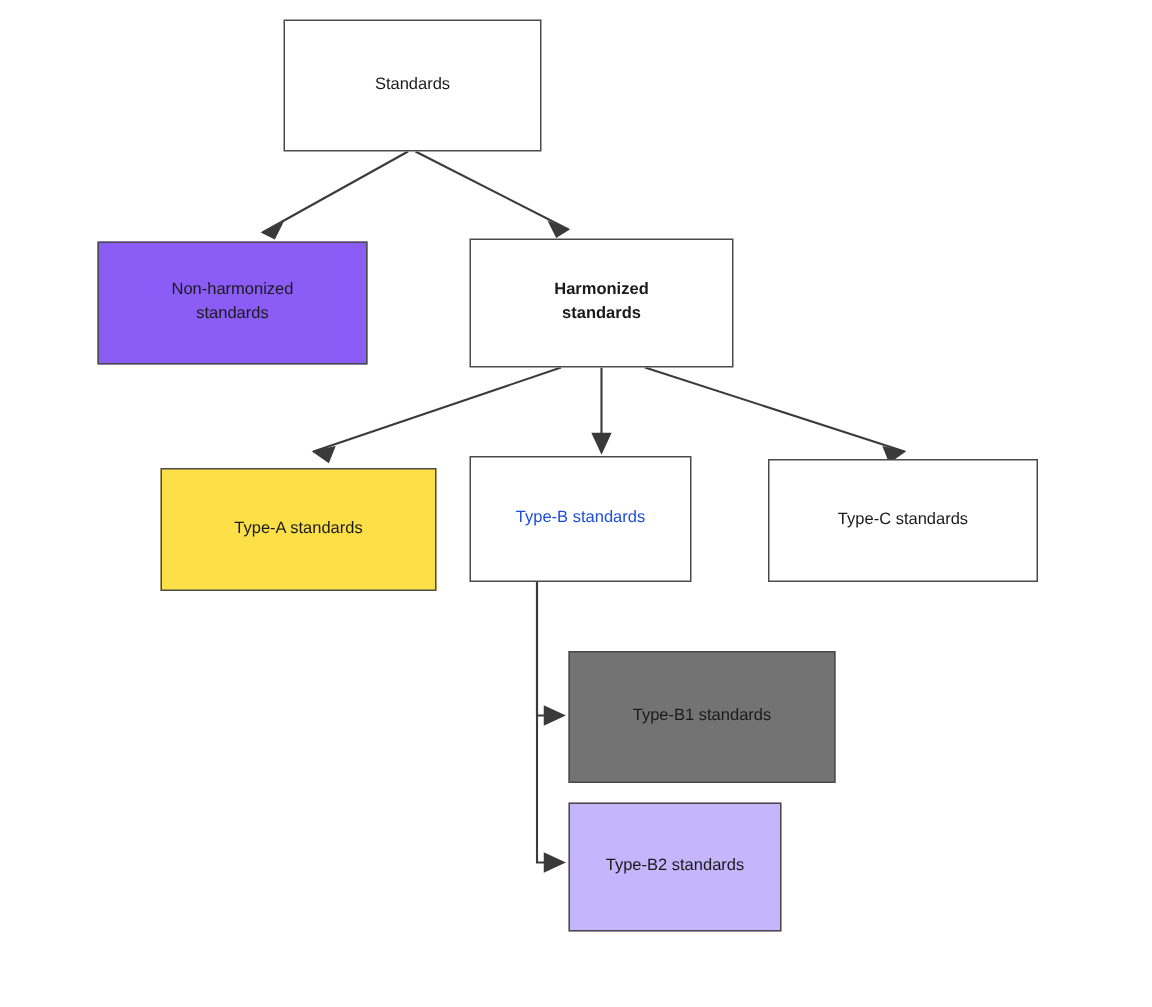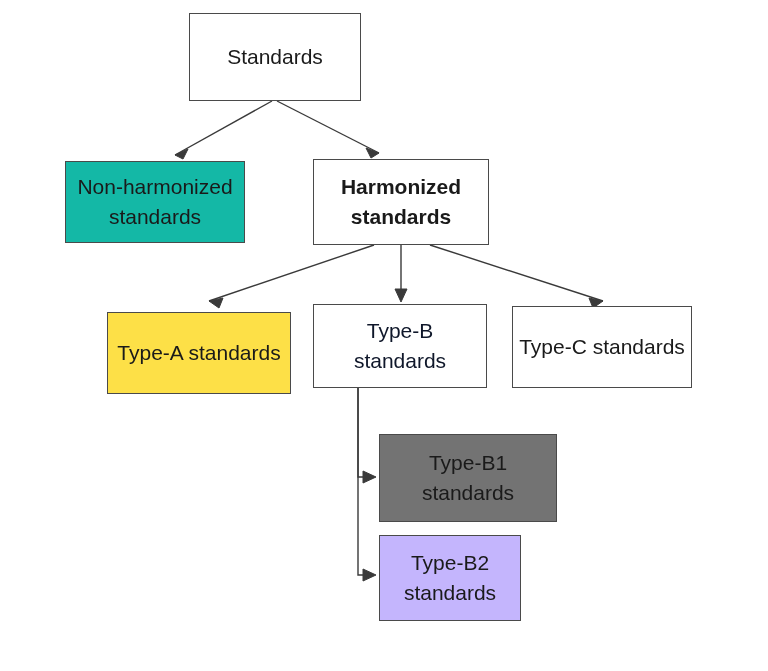--- a/index.html
+++ b/index.html
@@ -27,21 +27,21 @@
   .node {
     position: absolute;
     box-sizing: border-box;
     border: 1px solid #4a4a4a;
     background: #ffffff;
     color: #1a1a1a;
     display: flex;
     align-items: center;
     justify-content: center;
     text-align: center;
-    font-size: 21px;
+    font-size: 11px;
     line-height: 1.45;
     padding: 2px 6px;
   }
   .node span {
     display: block;
   }
 </style>
 </head>
 <body>
 
@@ -73,30 +73,30 @@
       </g>
       <g>
         <path d="M 358 388 L 358 575 L 372 575" fill="none" stroke="#3a3a3a" stroke-width="1.4"></path>
         <path d="M 376 575 L 363 569 L 363 581 Z" fill="#3a3a3a" stroke="#3a3a3a" stroke-width="1"></path>
       </g>
     </svg>
   <div id="nodes">
       <div class="node" style="left: 189px; top: 13px; width: 172px; height: 88px; border-color: rgb(74, 74, 74); background: rgb(255, 255, 255); color: rgb(26, 26, 26);">
         <span>Standards</span>
       </div>
-      <div class="node" style="left: 65px; top: 161px; width: 180px; height: 82px; border-color: rgb(74, 74, 74); background: #14b8a6; color: rgb(26, 26, 26);">
+      <div class="node" style="left: 65px; top: 161px; width: 180px; height: 82px; border-color: rgb(74, 74, 74); background: #8b5cf6; color: rgb(26, 26, 26);">
         <span>Non-harmonized<br>standards</span>
       </div>
       <div class="node" style="left: 313px; top: 159px; width: 176px; height: 86px; border-color: rgb(74, 74, 74); background: rgb(255, 255, 255); color: rgb(26, 26, 26); font-weight: bold;">
         <span>Harmonized<br>standards</span>
       </div>
       <div class="node" style="left: 107px; top: 312px; width: 184px; height: 82px; border-color: rgb(74, 74, 74); background: #fde047; color: rgb(26, 26, 26);">
         <span>Type-A standards</span>
       </div>
-      <div class="node" style="left: 313px; top: 304px; width: 174px; height: 84px; border-color: rgb(74, 74, 74); background: rgb(255, 255, 255); color: #0f172a;">
+      <div class="node" style="left: 313px; top: 304px; width: 148px; height: 84px; border-color: rgb(74, 74, 74); background: rgb(255, 255, 255); color: #1d4ed8;">
         <span>Type-B standards</span>
       </div>
       <div class="node" style="left: 512px; top: 306px; width: 180px; height: 82px; border-color: rgb(74, 74, 74); background: rgb(255, 255, 255); color: rgb(26, 26, 26);">
         <span>Type-C standards</span>
       </div>
       <div class="node" style="left: 379px; top: 434px; width: 178px; height: 88px; border-color: rgb(74, 74, 74); background: #737373; color: rgb(26, 26, 26);">
         <span>Type-B1 standards</span>
       </div>
       <div class="node" style="left: 379px; top: 535px; width: 142px; height: 86px; border-color: rgb(74, 74, 74); background: #c4b5fd; color: rgb(26, 26, 26);">
         <span>Type-B2 standards</span>

